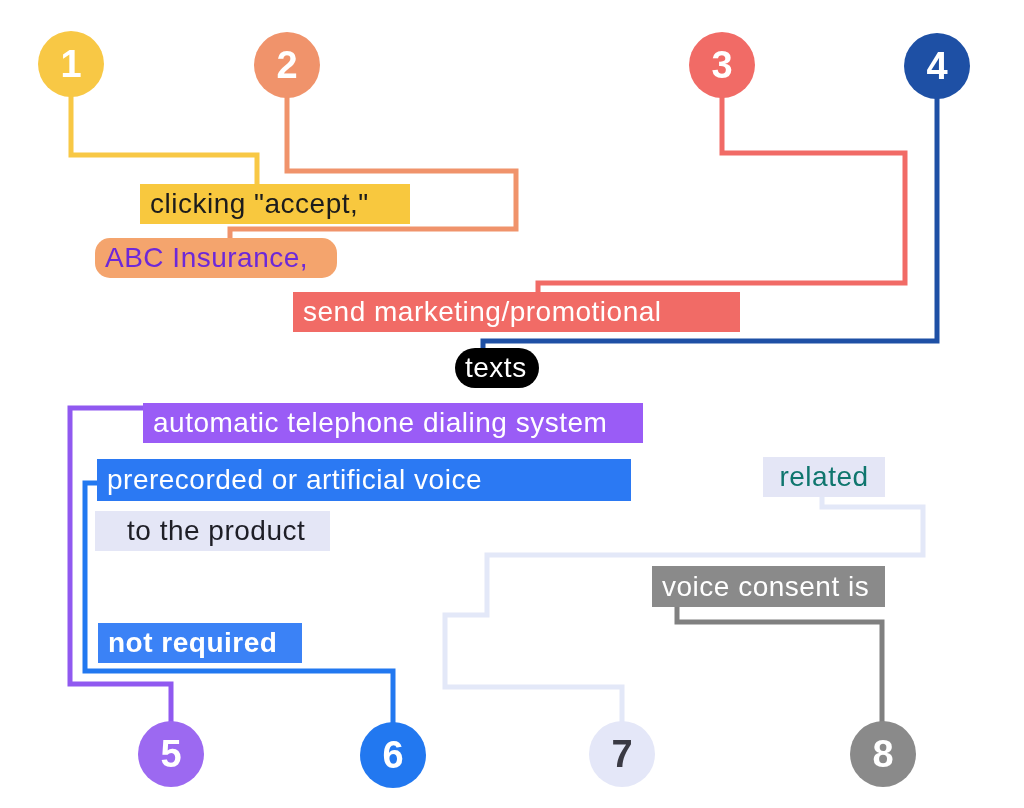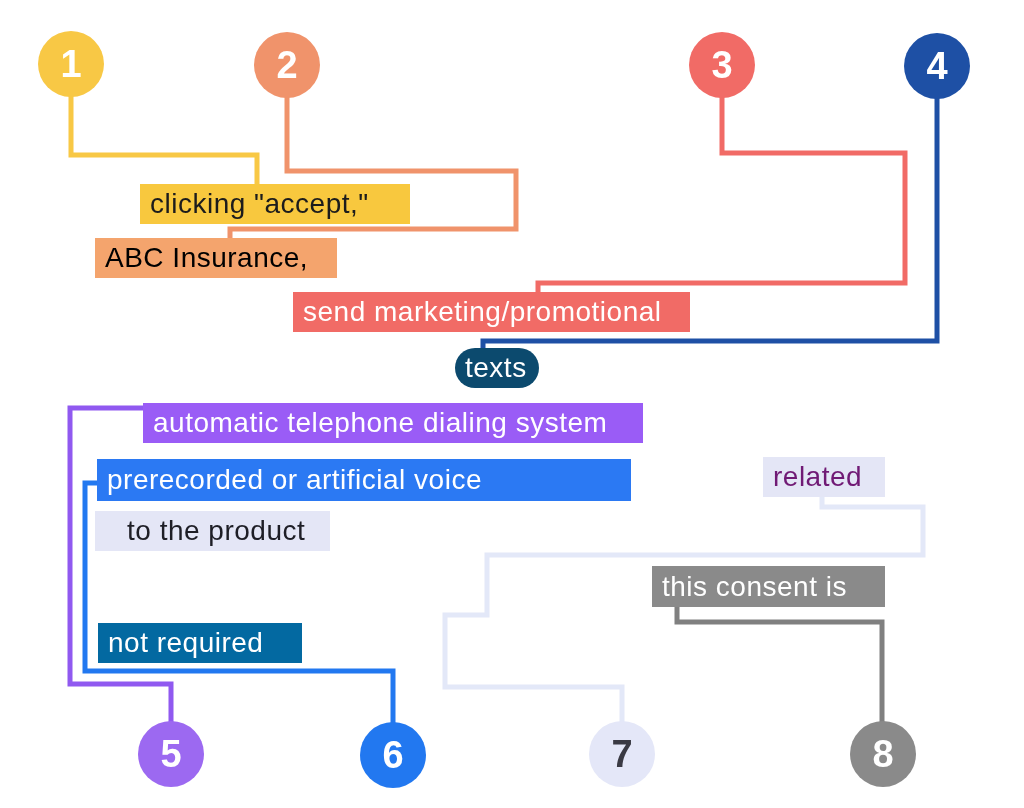--- a/index.html
+++ b/index.html
@@ -45,21 +45,21 @@
     box-sizing: border-box;
     height: 40px;
     line-height: 40px;
     padding: 0 10px;
     font-size: 28px;
     letter-spacing: 0.5px;
     white-space: nowrap;
   }
   .h0 { left: 140px; top: 184px; width: 270px; }
   .h1 { left: 95px;  top: 238px; width: 242px; }
-  .h2 { left: 293px; top: 292px; width: 397px; }
+  .h2 { left: 293px; top: 292px; width: 447px; }
   .h3 { left: 455px; top: 348px; width: 84px;  }
   .h4 { left: 143px; top: 403px; width: 500px; }
   .h5 { left: 97px;  top: 459px; width: 534px; height: 42px; line-height: 42px; }
   .h6 { left: 95px;  top: 511px; width: 235px; }
   .h7 { left: 763px; top: 457px; width: 122px; }
   .h8 { left: 652px; top: 566px; width: 233px; height: 41px; line-height: 41px; }
   .h9 { left: 98px;  top: 623px; width: 204px; }
 </style>
 </head>
 <body>
@@ -71,29 +71,29 @@
     <polyline points="287,96 287,171 516,171 516,229 230,229 230,242" style="stroke: rgb(240, 147, 107);"></polyline>
     <polyline points="722,96 722,153 905,153 905,283 538,283 538,296" style="stroke: rgb(241, 107, 102);"></polyline>
     <polyline points="937,97 937,341 483,341 483,352" style="stroke: rgb(30, 80, 165);"></polyline>
     <polyline points="147,408 70,408 70,684 171,684 171,725" style="stroke: rgb(144, 89, 240);"></polyline>
     <polyline points="101,483 85,483 85,671 393,671 393,726" style="stroke: rgb(34, 120, 240);"></polyline>
     <polyline points="822,494 822,507 923,507 923,555 487,555 487,615 445,615 445,687 622,687 622,725" style="stroke: rgb(227, 232, 248);"></polyline>
     <polyline points="677,604 677,622 882,622 882,725" style="stroke: rgb(128, 128, 128);"></polyline>
   </svg>
 
   <div class="hl h0" style="background: rgb(248, 200, 62); color: rgb(28, 28, 28);">clicking "accept,"</div>
-  <div class="hl h1" style="background: rgb(244, 164, 109); color: #000000;">ABC Insurance,</div>
+  <div class="hl h1" style="background: rgb(244, 164, 109); color: #6d28d9; border-radius: 15px;">ABC Insurance,</div>
   <div class="hl h2" style="background: rgb(241, 107, 102); color: rgb(255, 255, 255);">send marketing/promotional</div>
-  <div class="hl h3" style="background: #0c4a6e; color: rgb(255, 255, 255); border-radius: 20px;">texts</div>
+  <div class="hl h3" style="background: #000000; color: rgb(255, 255, 255); border-radius: 20px;">texts</div>
   <div class="hl h4" style="background: rgb(154, 92, 246); color: rgb(255, 255, 255);">automatic telephone dialing system</div>
   <div class="hl h5" style="background: rgb(43, 121, 243); color: rgb(255, 255, 255);">prerecorded or artificial voice</div>
   <div class="hl h6" style="background: rgb(228, 230, 246); color: rgb(30, 30, 38); padding-left: 32px;">to the product</div>
-  <div class="hl h7" style="background: rgb(228, 230, 246); color: #701a75;">related</div>
-  <div class="hl h8" style="background: rgb(138, 138, 138); color: rgb(255, 255, 255);">this consent is</div>
-  <div class="hl h9" style="background: #0369a1; color: rgb(255, 255, 255);">not required</div>
+  <div class="hl h7" style="background: rgb(228, 230, 246); color: #0f766e; text-align: center;">related</div>
+  <div class="hl h8" style="background: rgb(138, 138, 138); color: rgb(255, 255, 255);">voice consent is</div>
+  <div class="hl h9" style="background: #3b82f6; color: rgb(255, 255, 255); font-weight: bold;">not required</div>
 
   <div class="marker m1" style="background: rgb(248, 200, 69); color: rgb(255, 255, 255);">1</div>
   <div class="marker m2" style="background: rgb(240, 147, 107); color: rgb(255, 255, 255);">2</div>
   <div class="marker m3" style="background: rgb(241, 107, 102); color: rgb(255, 255, 255);">3</div>
   <div class="marker m4" style="background: rgb(30, 80, 165); color: rgb(255, 255, 255);">4</div>
   <div class="marker m5" style="background: rgb(156, 105, 241); color: rgb(255, 255, 255);">5</div>
   <div class="marker m6" style="background: rgb(34, 120, 240); color: rgb(255, 255, 255);">6</div>
   <div class="marker m7" style="background: rgb(228, 231, 248); color: rgb(58, 58, 68);">7</div>
   <div class="marker m8" style="background: rgb(138, 138, 138); color: rgb(255, 255, 255);">8</div>
 

